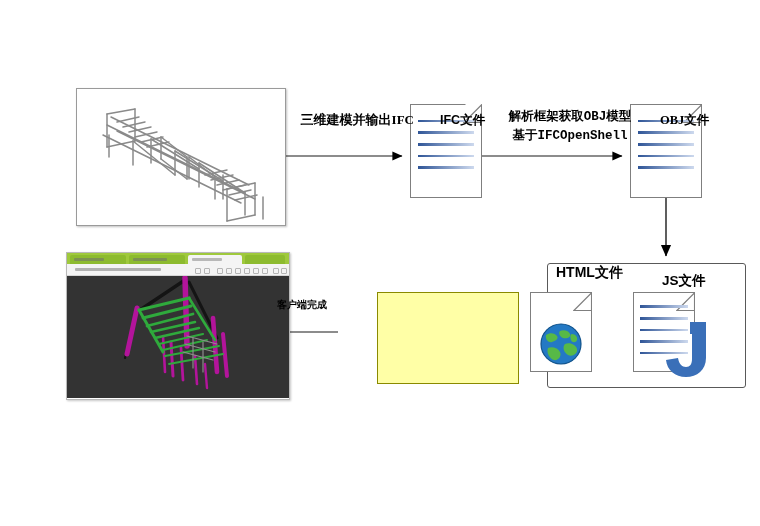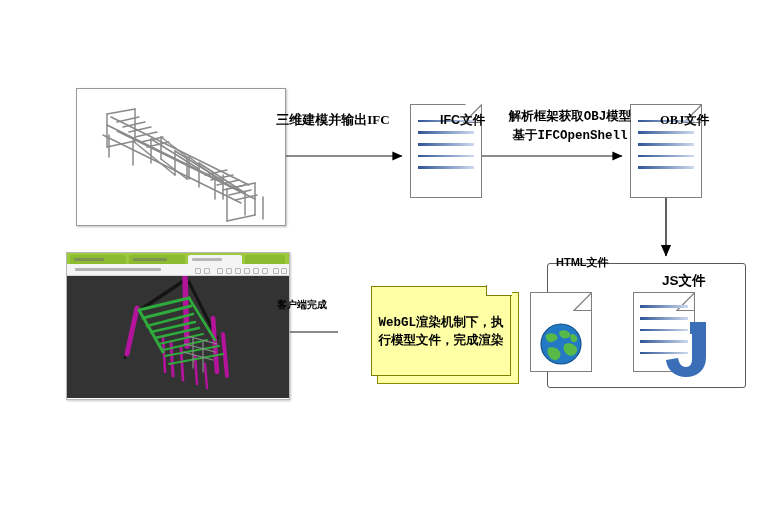--- a/index.html
+++ b/index.html
@@ -29,21 +29,21 @@
      font-family:"Liberation Sans", sans-serif;white-space:nowrap;}
 
   #ifc-doc{left:410px;top:104px;width:72px;height:94px;}
   #ifc-title{left:408px;top:112px;font-size:12.5px;z-index:5;}
   #obj-doc{left:630px;top:104px;width:72px;height:94px;}
   #obj-title{left:628px;top:112px;font-size:12.5px;z-index:5;font-family:Liberation Serif, serif;}
 
   
   #web-box{left:515px;top:263px;width:197px;height:123px;
      border:1.5px solid #595959;border-radius:3px;background:#fff;}
-  #html-title{left:524px;top:255px;font-size:11px;}
+  #html-title{left:524px;top:264px;font-size:14px;}
   #js-title{left:630px;top:272px;font-size:13.5px;}
   #html-doc{left:530px;top:292px;width:62px;height:80px;}
   #js-doc{left:633px;top:292px;width:62px;height:80px;}
   #globe{position:absolute;left:539px;top:322px;width:44px;height:44px;}
   #jglyph{position:absolute;left:660px;top:318px;width:52px;height:62px;}
 
   
   #note-back{left:345px;top:292px;width:140px;height:90px;background:#ffffa6;
      border:1.2px solid #8a8a00;}
   #note-front{left:339px;top:286px;width:140px;height:90px;}
@@ -71,21 +71,21 @@
      opacity:.55;border-radius:1px;}
   .bicon{position:absolute;top:3.5px;width:4px;height:4px;border:1px solid #8c8c8c;
      border-radius:1px;opacity:.6;}
   #viewport{position:absolute;left:0;top:23px;width:222px;height:122px;background:#333333;}
   #viewport svg{display:block;width:100%;height:100%;}
 
   
   .lbl{position:absolute;text-align:center;color:#000;line-height:1.5;}
   .lbl.sans{font-family:"Liberation Serif",serif;font-weight:bold;}
   .lbl.mono{font-family:"Liberation Mono","DejaVu Sans Mono",monospace;font-weight:bold;}
-  #lbl-1{left:252px;top:110px;width:162px;font-size:13px;}
+  #lbl-1{left:252px;top:110px;width:162px;font-size:13px;text-align:right;}
   #lbl-2{left:488px;top:108px;width:164px;font-size:12.5px;}
   #lbl-3{left:518px;top:212px;width:132px;font-size:12.5px;}
   #lbl-4{left:246px;top:297px;width:112px;font-size:10px;}
 
   #wires{position:absolute;left:0;top:0;width:760px;height:526px;
      pointer-events:none;}
 </style>
 </head>
 <body>
 
@@ -231,28 +231,20 @@
       <div class="ln"></div>
         <div class="ln"></div>
     </div>
   </div>
   <svg id="jglyph" viewBox="0 0 52 62">
     <path d="M30,4 L46,4 L46,40 C46,52 37,59 26,59 C15,59 7,52 6,42 L18,40
              C19,46 22,49 26,49 C30,49 32,46 32,41 L32,16 L30,16 Z" fill="#3a6fb8"></path>
   </svg>
 
   <div class="abs" id="note-back"></div>
-  <div class="abs" id="note-front">
-    <div class="body"></div>
-    <div class="tab"></div>
-    <div id="note-text">
-      <div>WebGL渲染机制下，执</div>
-      <div>行模型文件，完成渲染</div>
-    </div>
-  </div>
 
   <div class="abs" id="browser">
     <div id="btabbar">
       <div class="btab inactive" style="left:3px;width:56px;">
         <div class="blur" style="width:30px;"></div>
         </div>
       <div class="btab inactive" style="left:62px;width:56px;">
         <div class="blur" style="width:34px;"></div>
         </div>
       <div class="btab active" style="left:121px;width:54px;">

